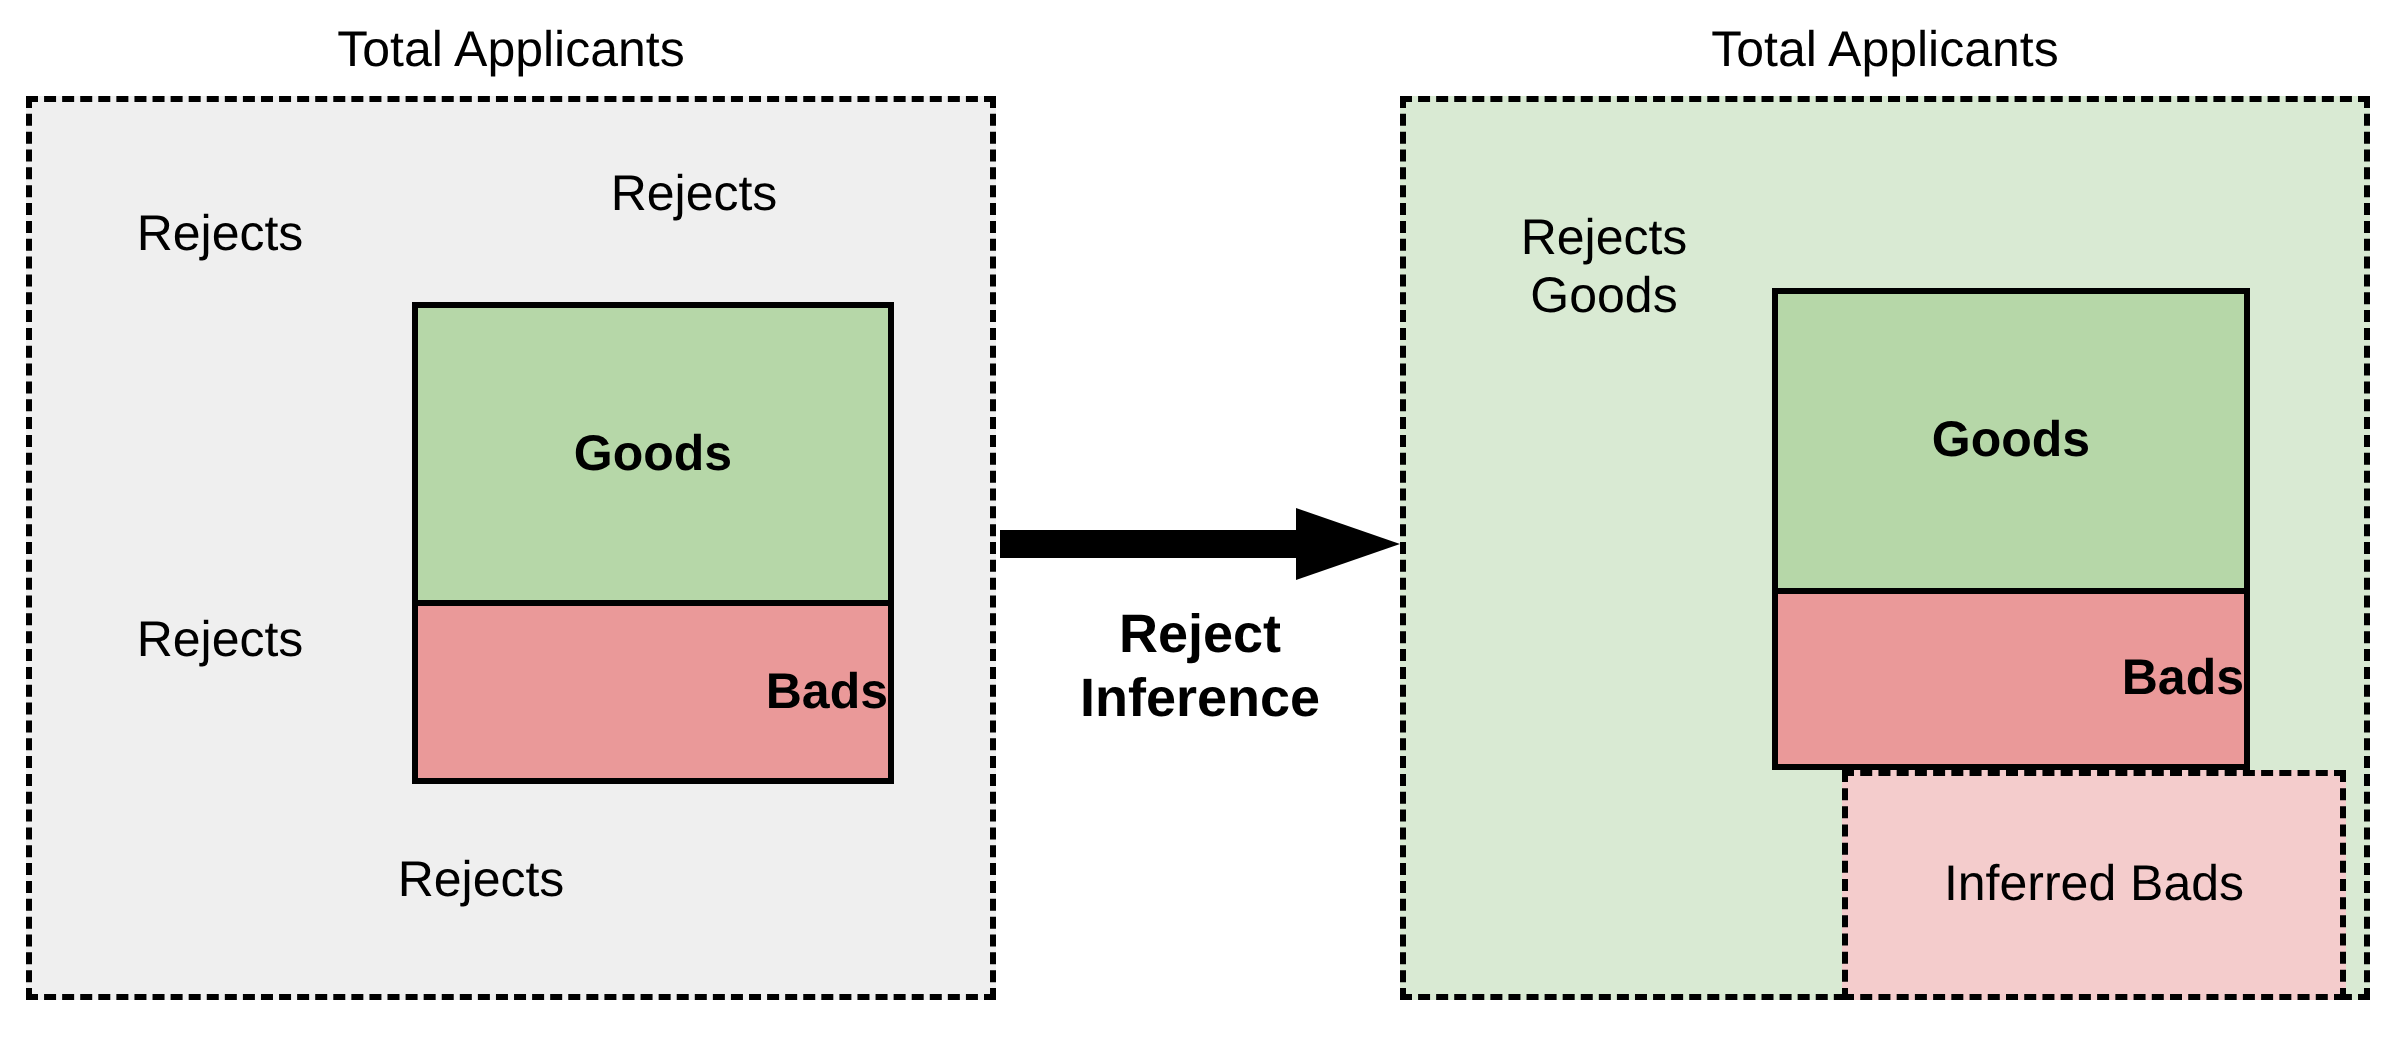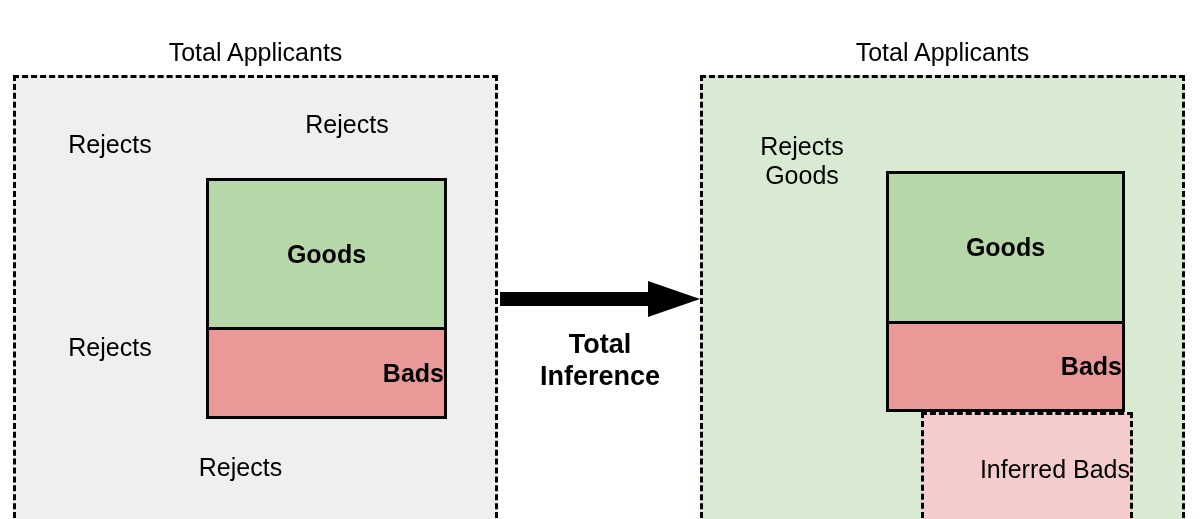--- a/index.html
+++ b/index.html
@@ -14,21 +14,21 @@
     overflow: hidden;
   }
   #stage {
     position: relative;
     width: 1200px;
     height: 519px;
     background: #ffffff;
   }
 
   
-  .abs { position: absolute; box-sizing: border-box; margin-top: 27px; }
+  .abs { position: absolute; box-sizing: border-box; }
 
   
   .panel-caption {
     text-align: center;
     font-size: 25px;
     color: #000000;
     line-height: 1;
     white-space: nowrap;
   }
 
@@ -129,31 +129,31 @@
 
   <div class="abs solid-block block-bads" style="left:206px; top:303px; width:241px; height:89px;">
     <span class="block-label">Bads</span>
   </div>
 
   <div class="abs arrow-wrap" style="left:500px; top:254px; width:200px; height:36px;">
     <div class="arrow-shaft"></div>
     <div class="arrow-head"></div>
   </div>
 
-  <div class="abs arrow-caption" style="left:497px; top:302px; width:206px;">Total
+  <div class="abs arrow-caption" style="left:497px; top:302px; width:206px;">Reject
 Inference</div>
 
   <div class="abs panel-caption" style="left:700px; top:13px; width:485px;">Total Applicants</div>
 
   <div class="abs outer-box outer-right" style="left:700px; top:48px; width:485px; height:452px;"></div>
 
   <div class="abs region-label" style="left:722px; top:105px; width:160px;">Rejects
 Goods</div>
 
-  <div class="abs inferred-bads-box" style="left:921px; top:385px; width:212px; height:115px;justify-content:flex-end;">
+  <div class="abs inferred-bads-box" style="left:921px; top:385px; width:252px; height:115px;">
     <span class="region-label">Inferred Bads</span>
   </div>
 
   <div class="abs solid-block block-goods" style="left:886px; top:144px; width:239px; height:153px;">
     <span class="block-label">Goods</span>
   </div>
 
   <div class="abs solid-block block-bads" style="left:886px; top:297px; width:239px; height:88px;">
     <span class="block-label">Bads</span>
   </div>

